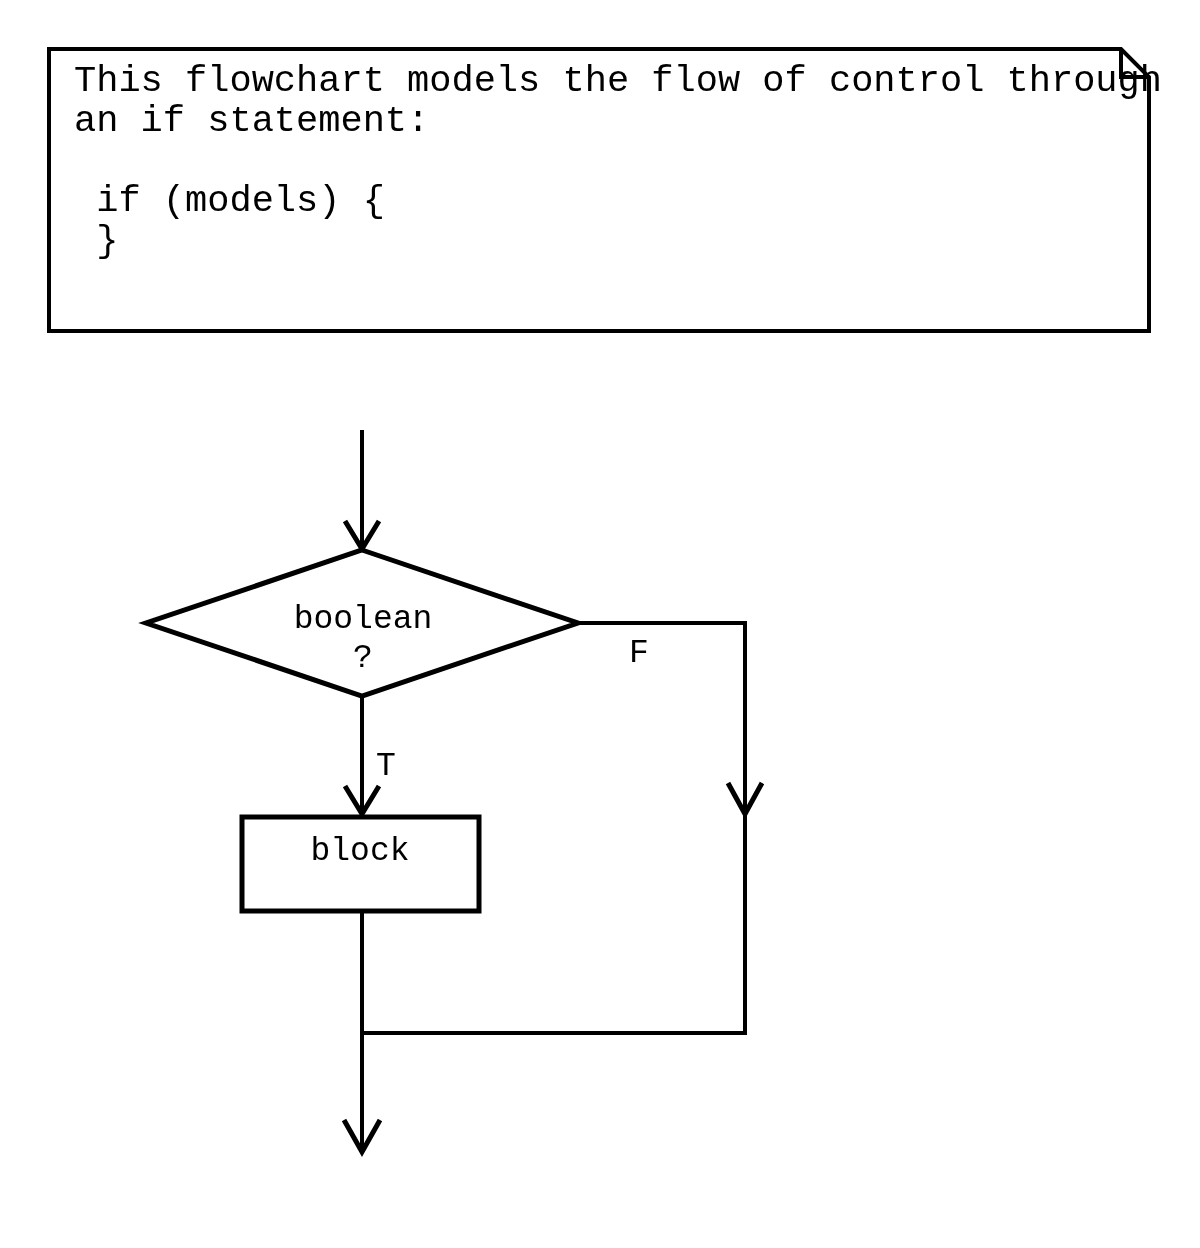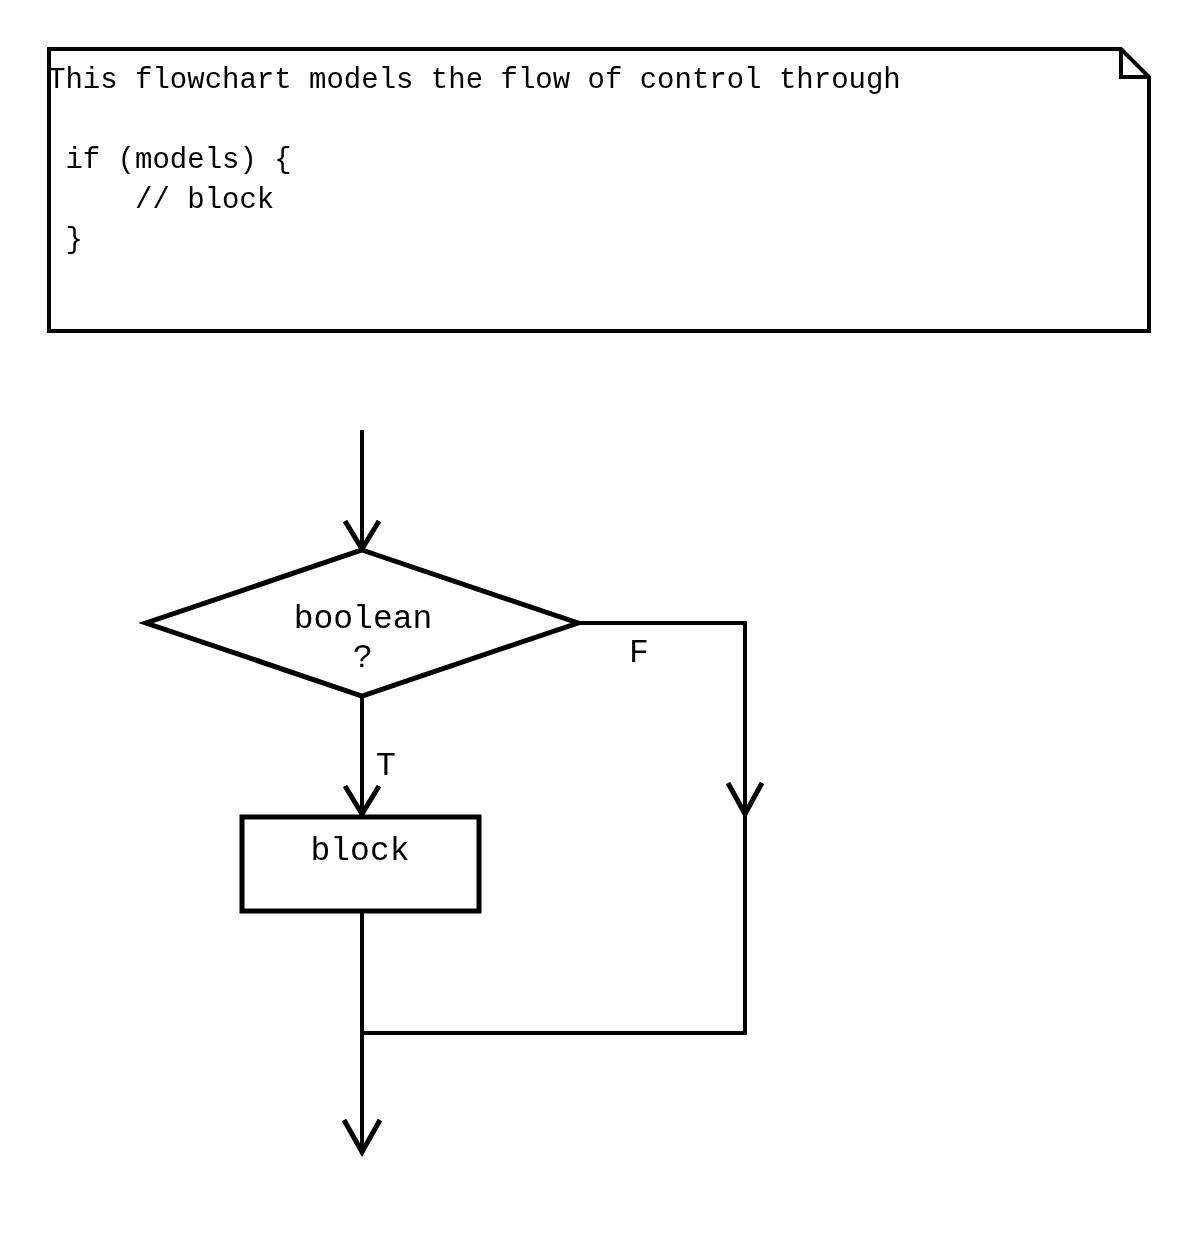--- a/index.html
+++ b/index.html
@@ -17,24 +17,24 @@
   }
   .diagram-svg {
     position: absolute;
     left: 0;
     top: 0;
     width: 1200px;
     height: 1248px;
   }
   .note-text {
     position: absolute;
-    left: 48px;
+    left: 74px;
     top: 61px;
     color: #000000;
-    font-size: 29px;
+    font-size: 37px;
   }
   .note-line {
     white-space: pre;
     height: 40px;
     line-height: 40px;
   }
   .svg-label {
     font-family: "Liberation Mono", "DejaVu Sans Mono", monospace;
     font-size: 33px;
     fill: #000000;
@@ -67,19 +67,19 @@
 
     <rect x="242" y="817" width="237" height="94" fill="#ffffff" stroke="#000000" stroke-width="5"></rect>
     <text x="360" y="860" text-anchor="middle" class="svg-label">block</text>
 
     <line x1="362" y1="911" x2="362" y2="1151" stroke="#000000" stroke-width="4"></line>
     <polyline points="344,1120 362,1152 380,1120" fill="none" stroke="#000000" stroke-width="5"></polyline>
   </svg>
 
   <div class="note-text">
     <div class="note-line">This flowchart models the flow of control through</div>
+    <div class="note-line">an if statement:</div>
     <div class="note-line"></div>
     <div class="note-line"> if (models) {</div>
-    <div class="note-line">     // block</div>
     <div class="note-line"> }</div>
   </div>
 
 </div>
 
 </body></html>

